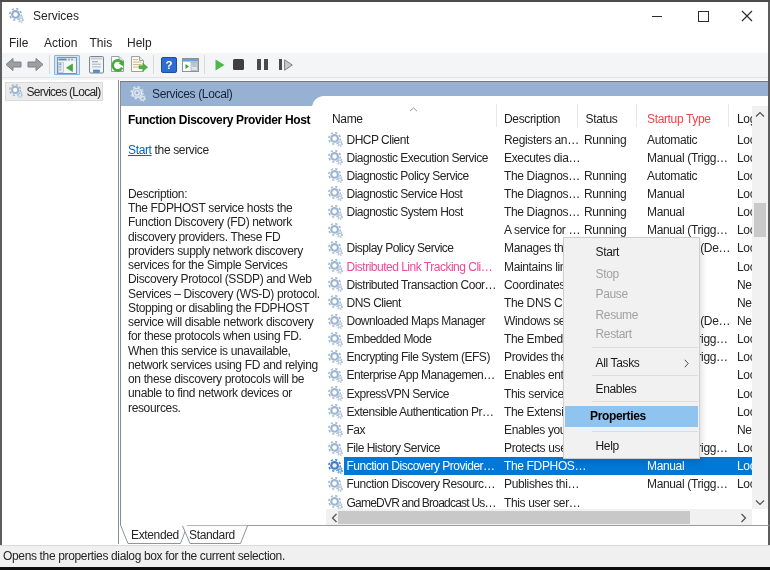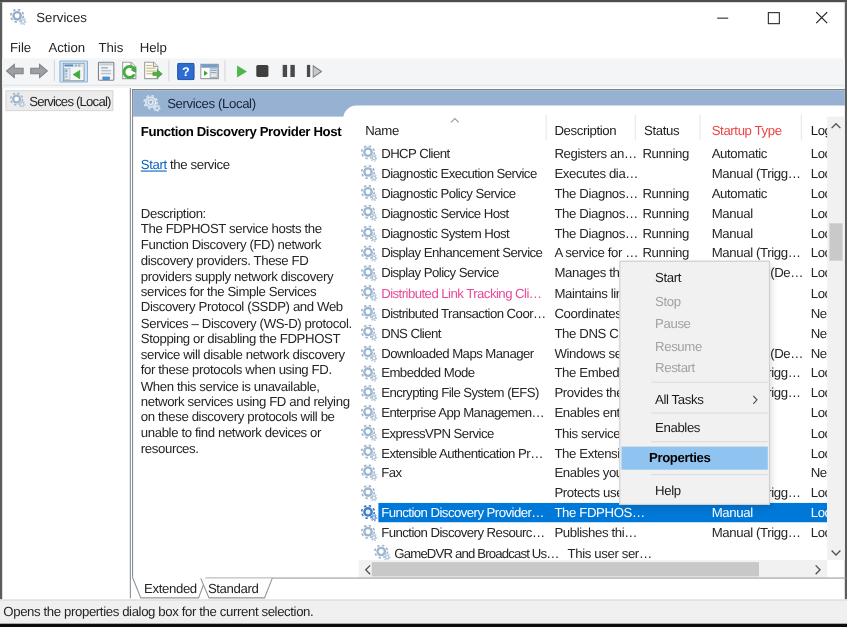--- a/index.html
+++ b/index.html
@@ -230,21 +230,20 @@
 </div>
 <div class="a" style="left:0;top:221.25px;width:752px;height:18.15px;overflow:hidden">
 <svg style="position:absolute;left:328px;top:1.5px" width="15" height="15" viewBox="0 0 16 16">
       <circle cx="7" cy="6.8" r="6.1" fill="none" stroke="#9db6d0" stroke-width="1.6" stroke-dasharray="2.4 2.39"></circle>
       <circle cx="7" cy="6.8" r="4.7" fill="#9db6d0"></circle>
       <circle cx="7" cy="6.8" r="2.4" fill="#ffffff"></circle>
       <circle cx="12.8" cy="12.4" r="3.0" fill="none" stroke="#b3c6da" stroke-width="1.3" stroke-dasharray="1.5 1.45"></circle>
       <circle cx="12.8" cy="12.4" r="2.3" fill="#b3c6da"></circle>
       <circle cx="12.8" cy="12.4" r="1.05" fill="#ffffff"></circle>
     </svg>  
-    <div class="a ell" style="left:346.5px;top:2px;width:151px;white-space:nowrap;color:#252525;letter-spacing:-0.5px">Display Enhancement Service</div>
   <div class="a ls" style="left:504px;top:2px;color:#252525">A service for …</div>
   <div class="a ls" style="left:584px;top:2px;color:#252525">Running</div>
   <div class="a ell ls" style="left:647px;top:2px;width:84px;color:#252525">Manual (Trigger Start)</div>
   <div class="a ls" style="left:737px;top:2px;color:#252525">Local Syste</div>
 </div>
 <div class="a" style="left:0;top:239.40px;width:752px;height:18.15px;overflow:hidden">
 <svg style="position:absolute;left:328px;top:1.5px" width="15" height="15" viewBox="0 0 16 16">
       <circle cx="7" cy="6.8" r="6.1" fill="none" stroke="#9db6d0" stroke-width="1.6" stroke-dasharray="2.4 2.39"></circle>
       <circle cx="7" cy="6.8" r="4.7" fill="#9db6d0"></circle>
       <circle cx="7" cy="6.8" r="2.4" fill="#ffffff"></circle>
@@ -399,20 +398,21 @@
 </div>
 <div class="a" style="left:0;top:439.05px;width:752px;height:18.15px;overflow:hidden">
 <svg style="position:absolute;left:328px;top:1.5px" width="15" height="15" viewBox="0 0 16 16">
       <circle cx="7" cy="6.8" r="6.1" fill="none" stroke="#9db6d0" stroke-width="1.6" stroke-dasharray="2.4 2.39"></circle>
       <circle cx="7" cy="6.8" r="4.7" fill="#9db6d0"></circle>
       <circle cx="7" cy="6.8" r="2.4" fill="#ffffff"></circle>
       <circle cx="12.8" cy="12.4" r="3.0" fill="none" stroke="#b3c6da" stroke-width="1.3" stroke-dasharray="1.5 1.45"></circle>
       <circle cx="12.8" cy="12.4" r="2.3" fill="#b3c6da"></circle>
       <circle cx="12.8" cy="12.4" r="1.05" fill="#ffffff"></circle>
     </svg>  
+    <div class="a ell" style="left:346.5px;top:2px;width:151px;white-space:nowrap;color:#252525;letter-spacing:-0.5px">File History Service</div>
   <div class="a ls" style="left:504px;top:2px;width:120px;overflow:hidden;color:#252525">Protects user files from accidental loss by copying them to a</div>
   <div class="a ell ls" style="left:647px;top:2px;width:84px;color:#252525">Manual (Trigger Start)</div>
   <div class="a ls" style="left:737px;top:2px;color:#252525">Local Syste</div>
 </div>
 <div class="a" style="left:0;top:457.20px;width:752px;height:18.15px;overflow:hidden">
   <div class="a" style="left:344px;top:0.2px;width:408px;height:17.8px;background:#0078d7"></div>
 <svg style="position:absolute;left:328px;top:1.5px" width="15" height="15" viewBox="0 0 16 16">
       <circle cx="7" cy="6.8" r="6.1" fill="none" stroke="#3f7ec6" stroke-width="1.6" stroke-dasharray="2.4 2.39"></circle>
       <circle cx="7" cy="6.8" r="4.7" fill="#3f7ec6"></circle>
       <circle cx="7" cy="6.8" r="2.4" fill="#e8f1fa"></circle>
@@ -432,21 +432,21 @@
       <circle cx="7" cy="6.8" r="2.4" fill="#ffffff"></circle>
       <circle cx="12.8" cy="12.4" r="3.0" fill="none" stroke="#b3c6da" stroke-width="1.3" stroke-dasharray="1.5 1.45"></circle>
       <circle cx="12.8" cy="12.4" r="2.3" fill="#b3c6da"></circle>
       <circle cx="12.8" cy="12.4" r="1.05" fill="#ffffff"></circle>
     </svg>  
     <div class="a ell" style="left:346.5px;top:2px;width:151px;white-space:nowrap;color:#252525;letter-spacing:-0.5px">Function Discovery Resource Publication</div>
   <div class="a ls" style="left:504px;top:2px;color:#252525">Publishes thi…</div>
   <div class="a ell ls" style="left:647px;top:2px;width:84px;color:#252525">Manual (Trigger Start)</div>
   <div class="a ls" style="left:737px;top:2px;color:#252525">Local Syste</div>
 </div>
-<div class="a" style="left:12px;top:493.50px;width:607px;height:18.15px;overflow:hidden">
+<div class="a" style="left:0;top:493.50px;width:607px;height:18.15px;overflow:hidden">
 <svg style="position:absolute;left:328px;top:1.5px" width="15" height="15" viewBox="0 0 16 16">
       <circle cx="7" cy="6.8" r="6.1" fill="none" stroke="#9db6d0" stroke-width="1.6" stroke-dasharray="2.4 2.39"></circle>
       <circle cx="7" cy="6.8" r="4.7" fill="#9db6d0"></circle>
       <circle cx="7" cy="6.8" r="2.4" fill="#ffffff"></circle>
       <circle cx="12.8" cy="12.4" r="3.0" fill="none" stroke="#b3c6da" stroke-width="1.3" stroke-dasharray="1.5 1.45"></circle>
       <circle cx="12.8" cy="12.4" r="2.3" fill="#b3c6da"></circle>
       <circle cx="12.8" cy="12.4" r="1.05" fill="#ffffff"></circle>
     </svg>  
     <div class="a ell" style="left:346.5px;top:2px;width:151px;white-space:nowrap;color:#252525;letter-spacing:-0.5px"><span style="letter-spacing:-0.78px">GameDVR and Broadcast Us…</span></div>
   <div class="a ls" style="left:504px;top:2px;color:#252525">This user ser…</div>

